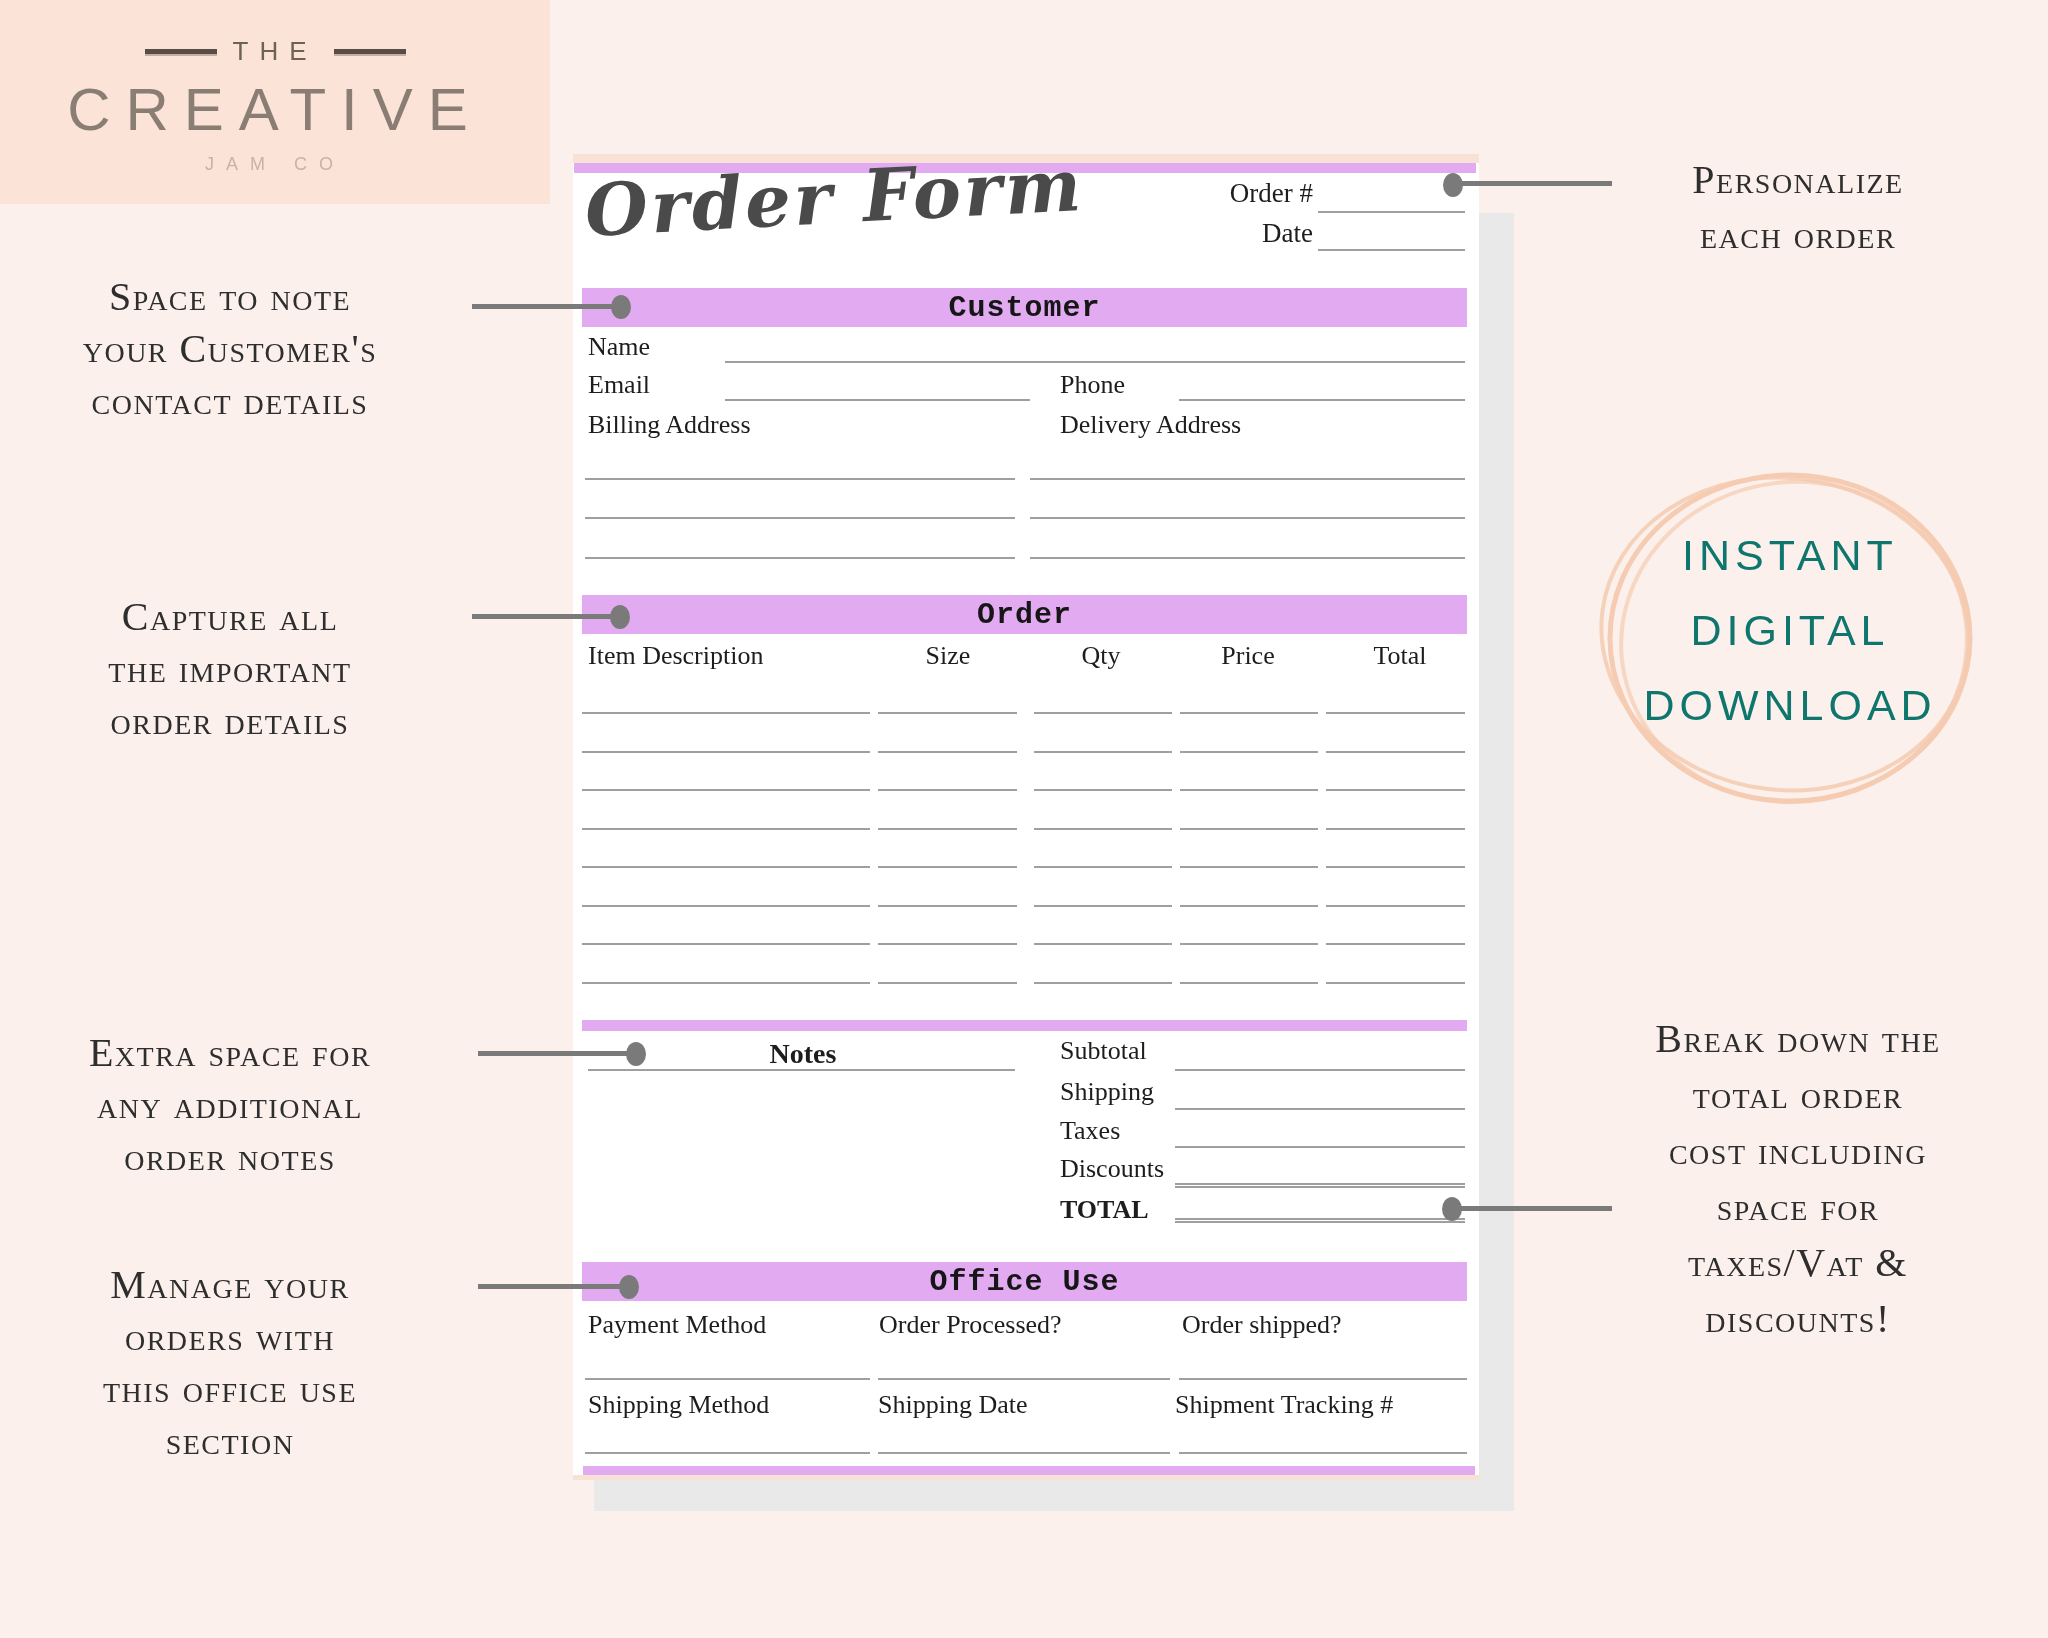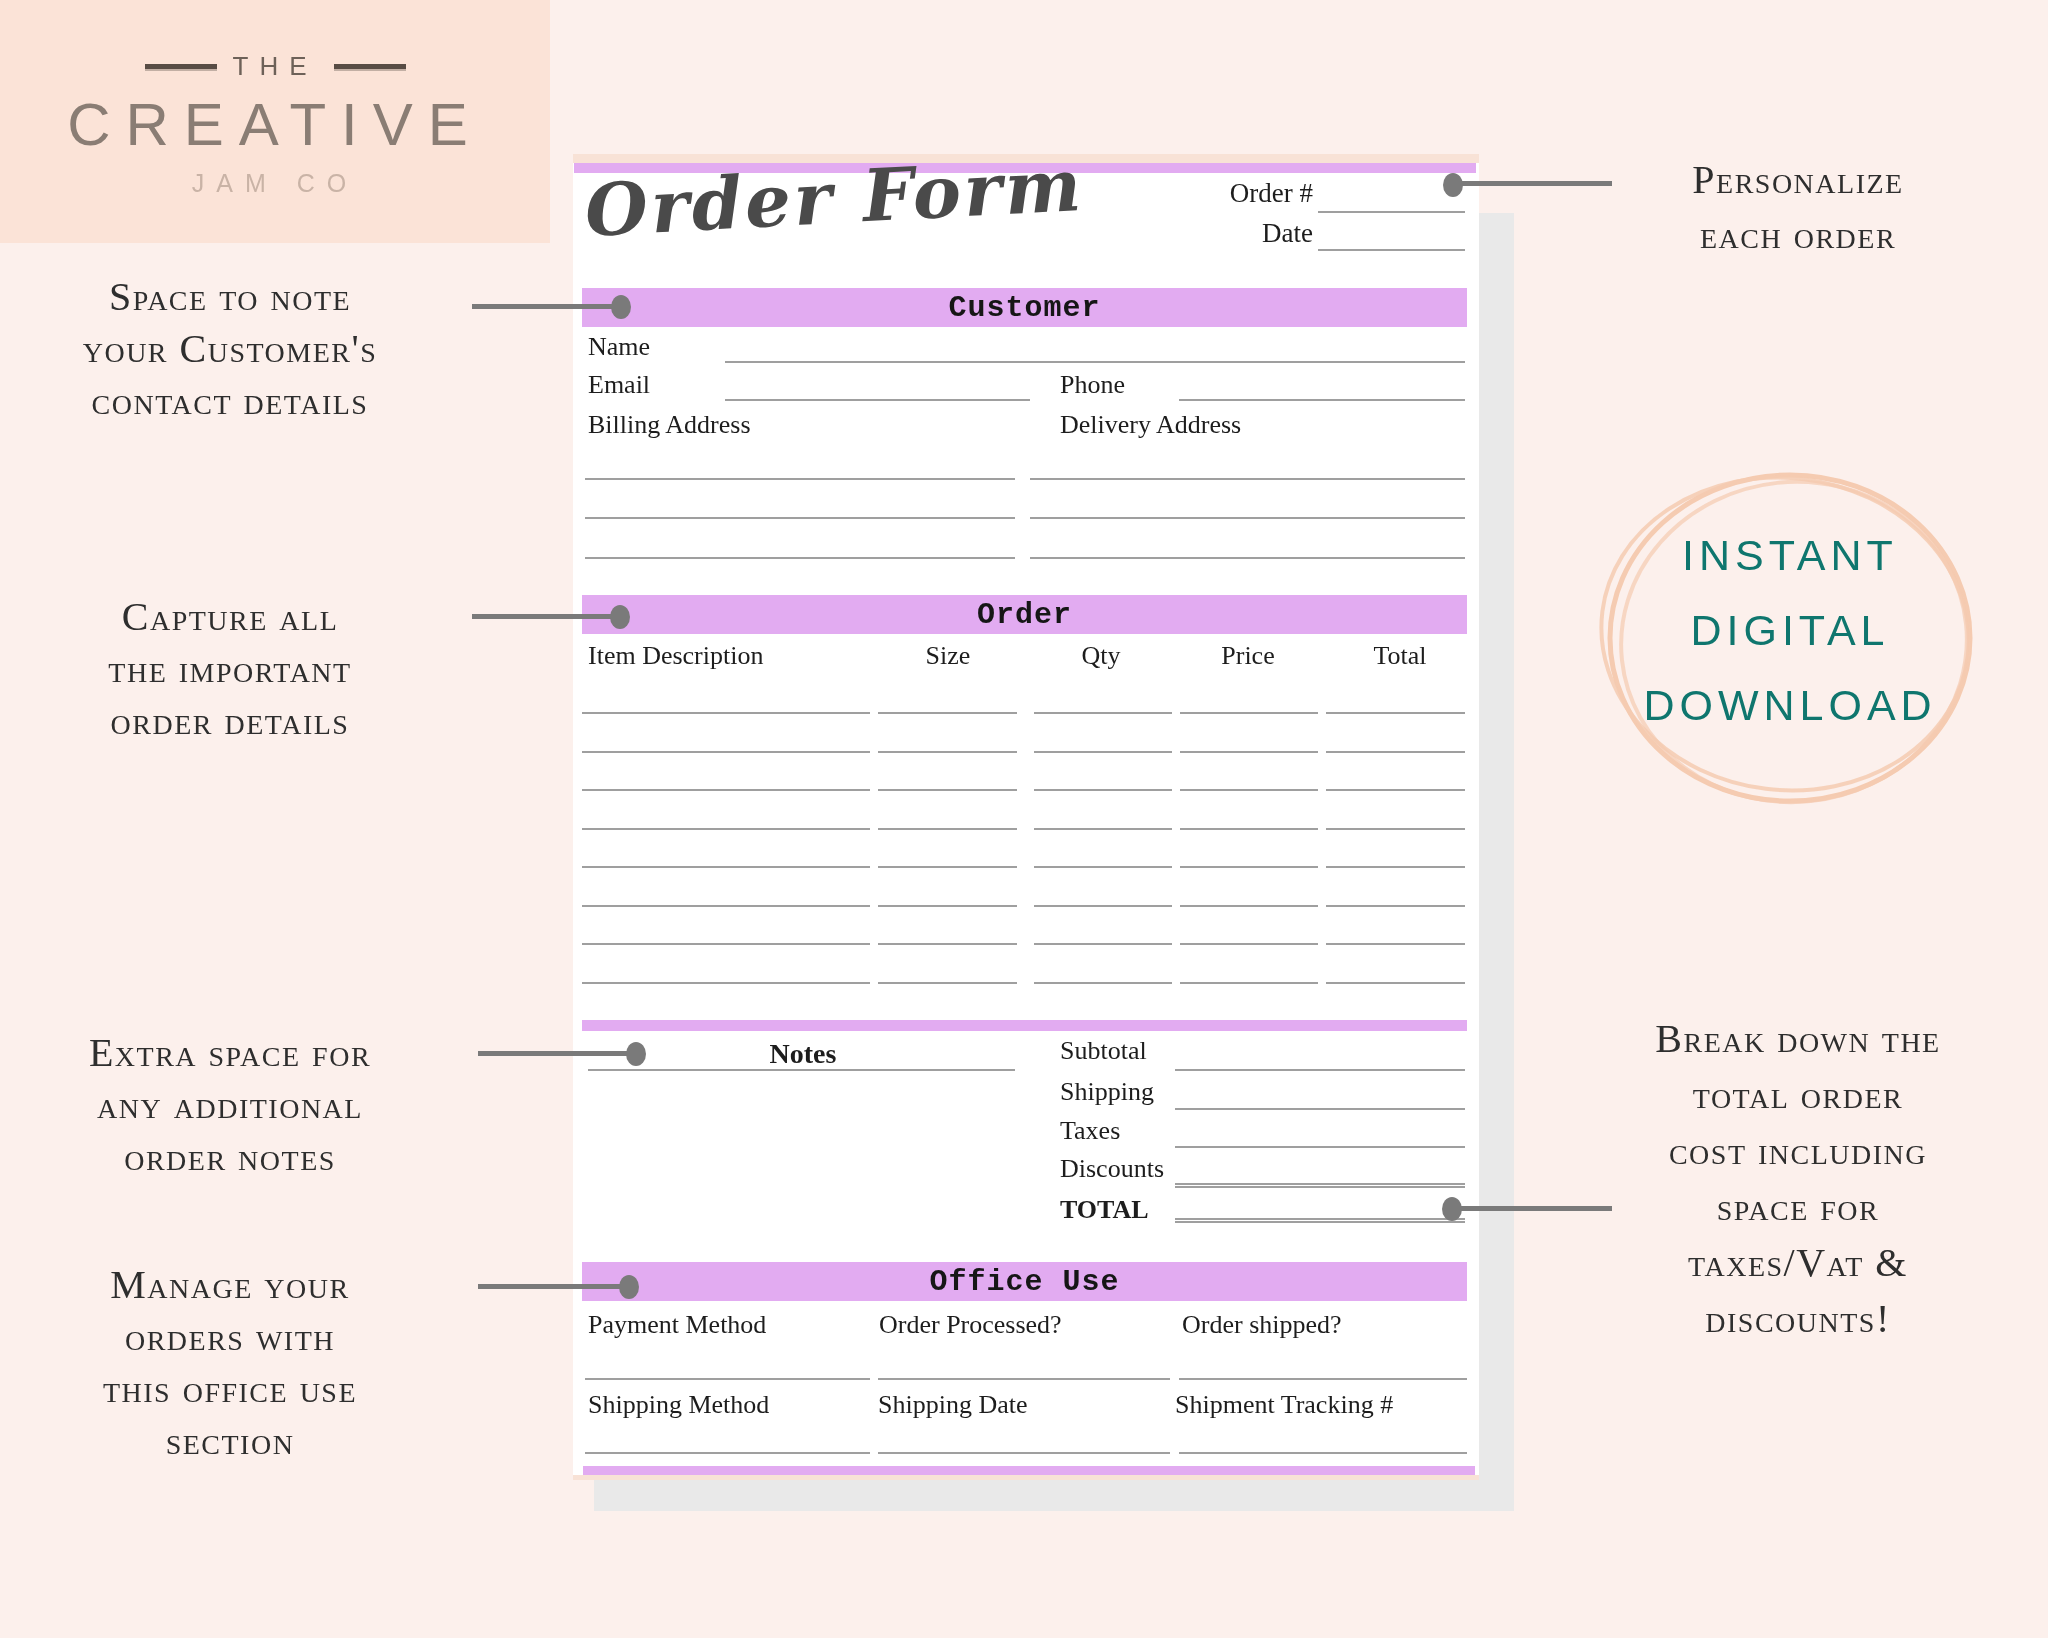--- a/index.html
+++ b/index.html
@@ -4,28 +4,28 @@
 <style>
   :root{
     --purple:#E2ABF1; --peach:#F8E2D6; --background:#FCF0EC; --logo-background:#FBE3D7;
     --callout-gray:#7A7A7A; --line-gray:#9F9F9F; --shadow:#E9E9E9; --stamp-ring:#F5CBB1;
   }
   html,body{margin:0;padding:0;}
   #canvas{position:relative;width:2048px;height:1638px;background:var(--background);
     font-family:"Liberation Serif",serif;overflow:hidden;}
   .abs{position:absolute;}
   
-  #logo{left:0;top:0;width:550px;height:243px;background:var(--logo-background);
+  #logo{left:0;top:0;width:550px;height:204px;background:var(--logo-background);
     display:flex;flex-direction:column;align-items:center;justify-content:center;}
   .logo-the-row{display:flex;align-items:center;gap:16px;margin-top:6px;}
   .logo-dash{width:72px;height:5px;background:#584c44;box-shadow:0 2px 0 rgba(88,76,68,.35);}
   .logo-the{font-family:"Liberation Sans",sans-serif;font-size:26px;letter-spacing:11px;color:#6d6158;}
   .logo-creative{font-family:"Liberation Sans",sans-serif;font-weight:200;font-size:60px;
     letter-spacing:15px;color:#8a7d74;margin-top:8px;white-space:nowrap;}
-  .logo-jamco{font-family:"Liberation Sans",sans-serif;font-weight:200;font-size:25px;
+  .logo-jamco{font-family:"Liberation Sans",sans-serif;font-weight:200;font-size:18px;
     letter-spacing:12px;color:#c9b3a6;margin-top:10px;}
   
   #page{left:573px;top:154px;width:906px;height:1326px;background:#ffffff;}
   .pstrip{position:absolute;background:var(--peach);}
   .pbar{position:absolute;background:var(--purple);display:flex;align-items:center;justify-content:center;}
   .pbar .bar-title{font-size:30px;font-weight:600;color:#161616;letter-spacing:1px;font-family:Liberation Mono, monospace;}
   .flabel{position:absolute;font-size:26px;color:#1d1d1d;white-space:nowrap;}
   .fline{position:absolute;height:2px;background:var(--line-gray);}
   .dline{position:absolute;height:5px;border-top:2px solid var(--line-gray);
     border-bottom:2px solid var(--line-gray);box-sizing:border-box;}

